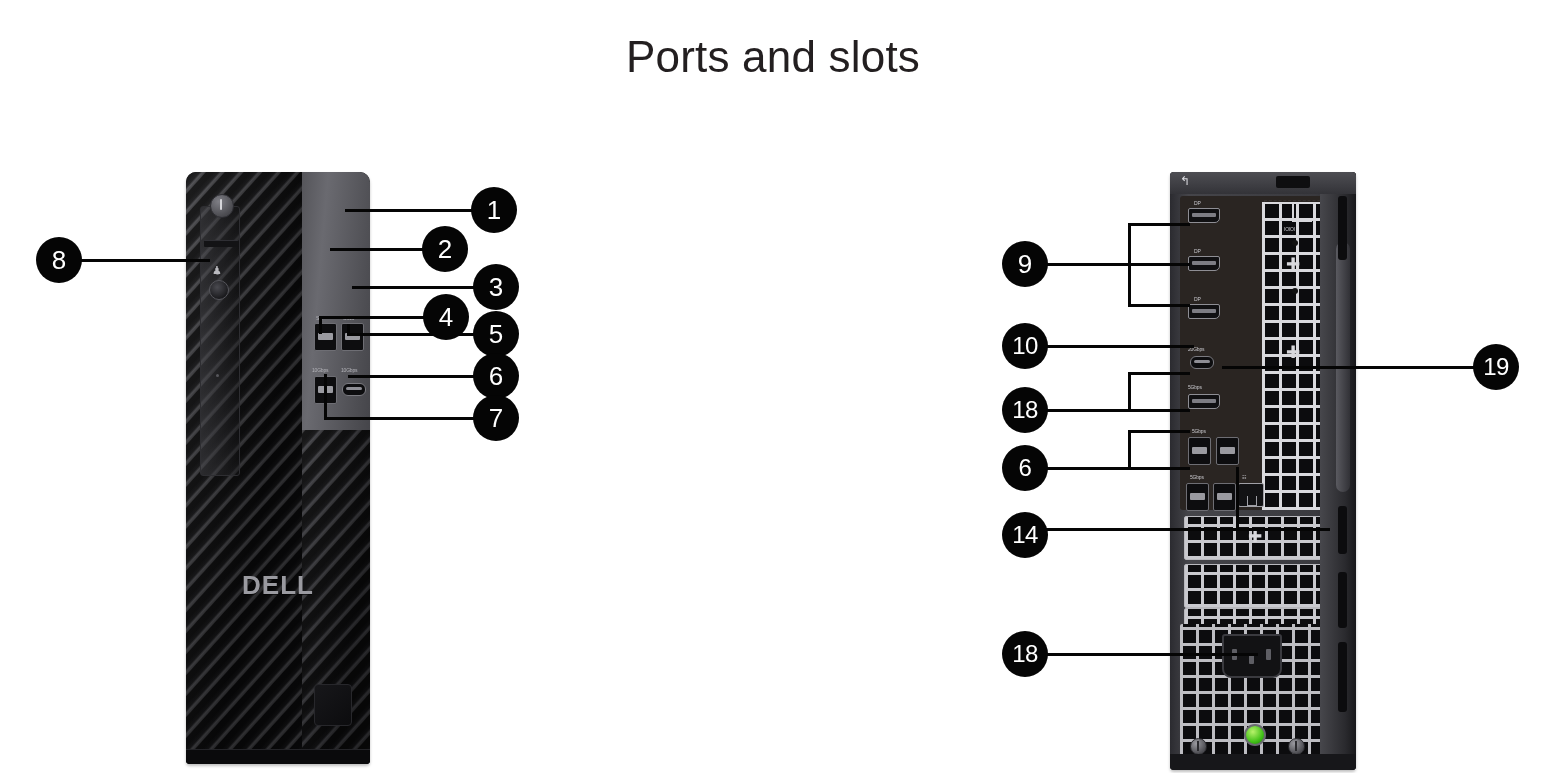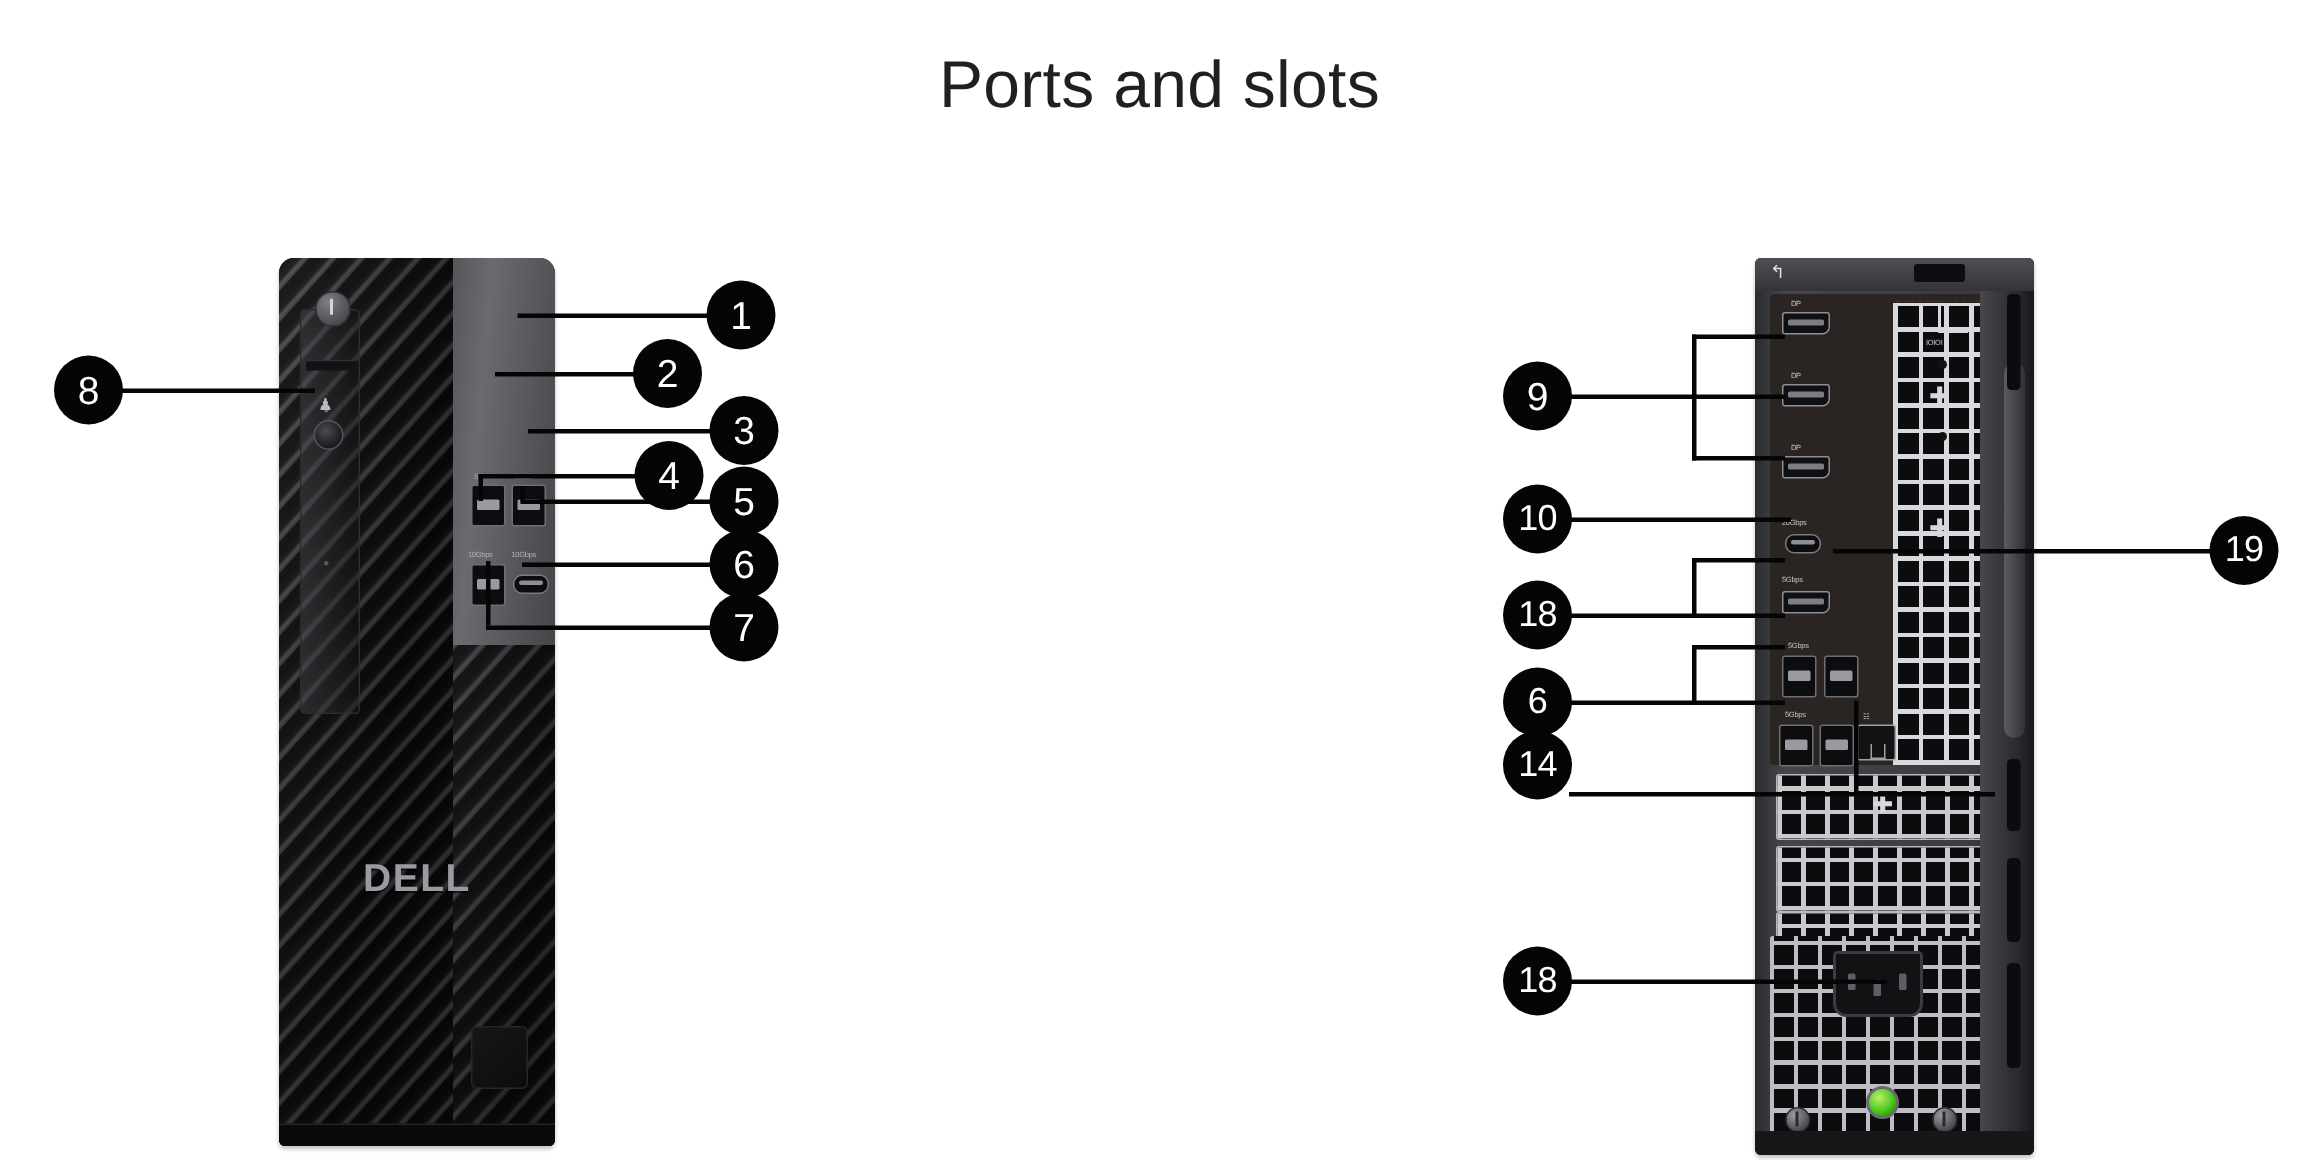--- a/index.html
+++ b/index.html
@@ -697,16 +697,16 @@
   <div class="callout" style="left:473px; top:287px;">5</div>
   <div class="callout" style="left:473px; top:329px;">6</div>
   <div class="callout" style="left:473px; top:371px;">7</div>
   <div class="callout" style="left:36px;  top:213px;">8</div>
 
   <div class="callout" style="left:1002px; top:217px;">9</div>
   <div class="callout wide" style="left:1002px; top:299px;">10</div>
   <div class="callout wide" style="left:1473px; top:320px;">19</div>
   <div class="callout wide" style="left:1002px; top:363px;">18</div>
   <div class="callout wide" style="left:1002px; top:421px;">6</div>
-  <div class="callout wide" style="left:1002px; top:463px;">14</div>
+  <div class="callout wide" style="left:1002px; top:488px;">14</div>
   <div class="callout wide" style="left:1002px; top:607px;">18</div>
 
 </div>
 
 </body></html>

